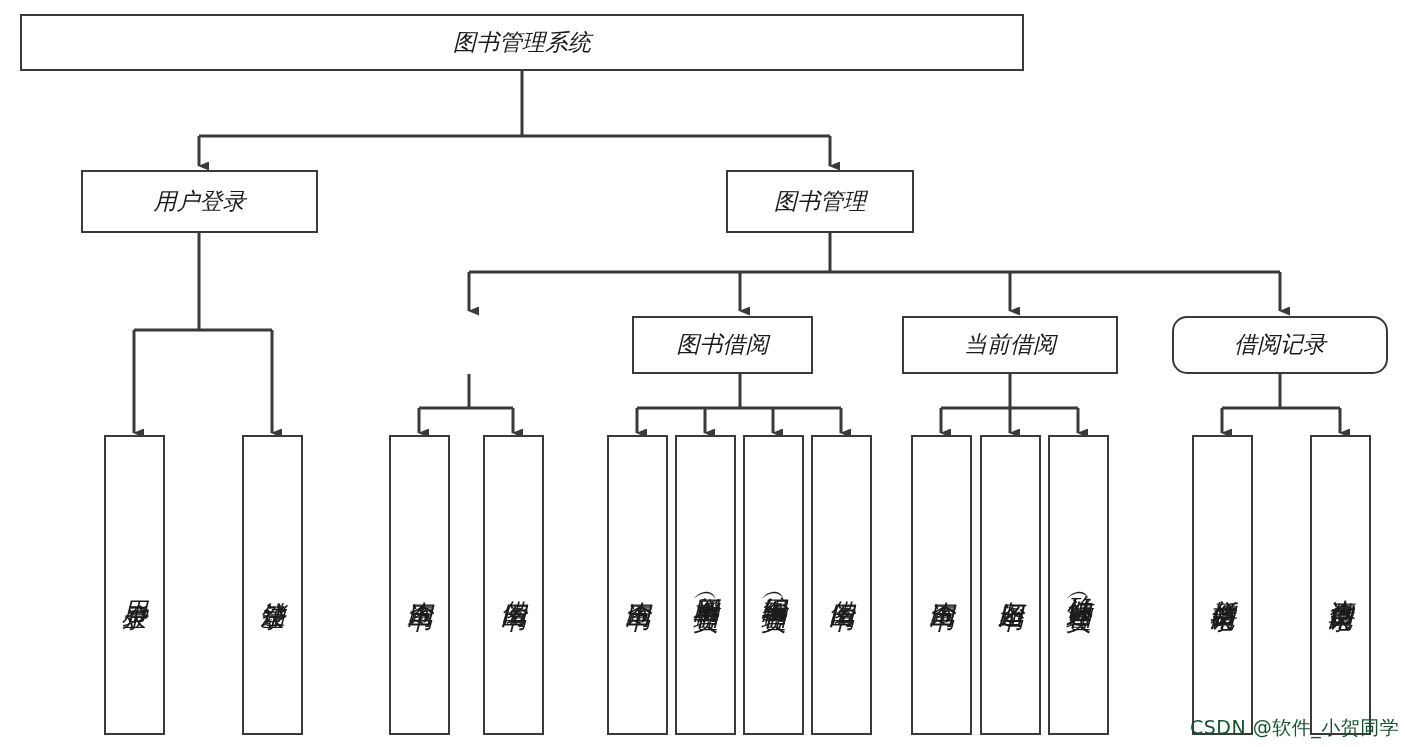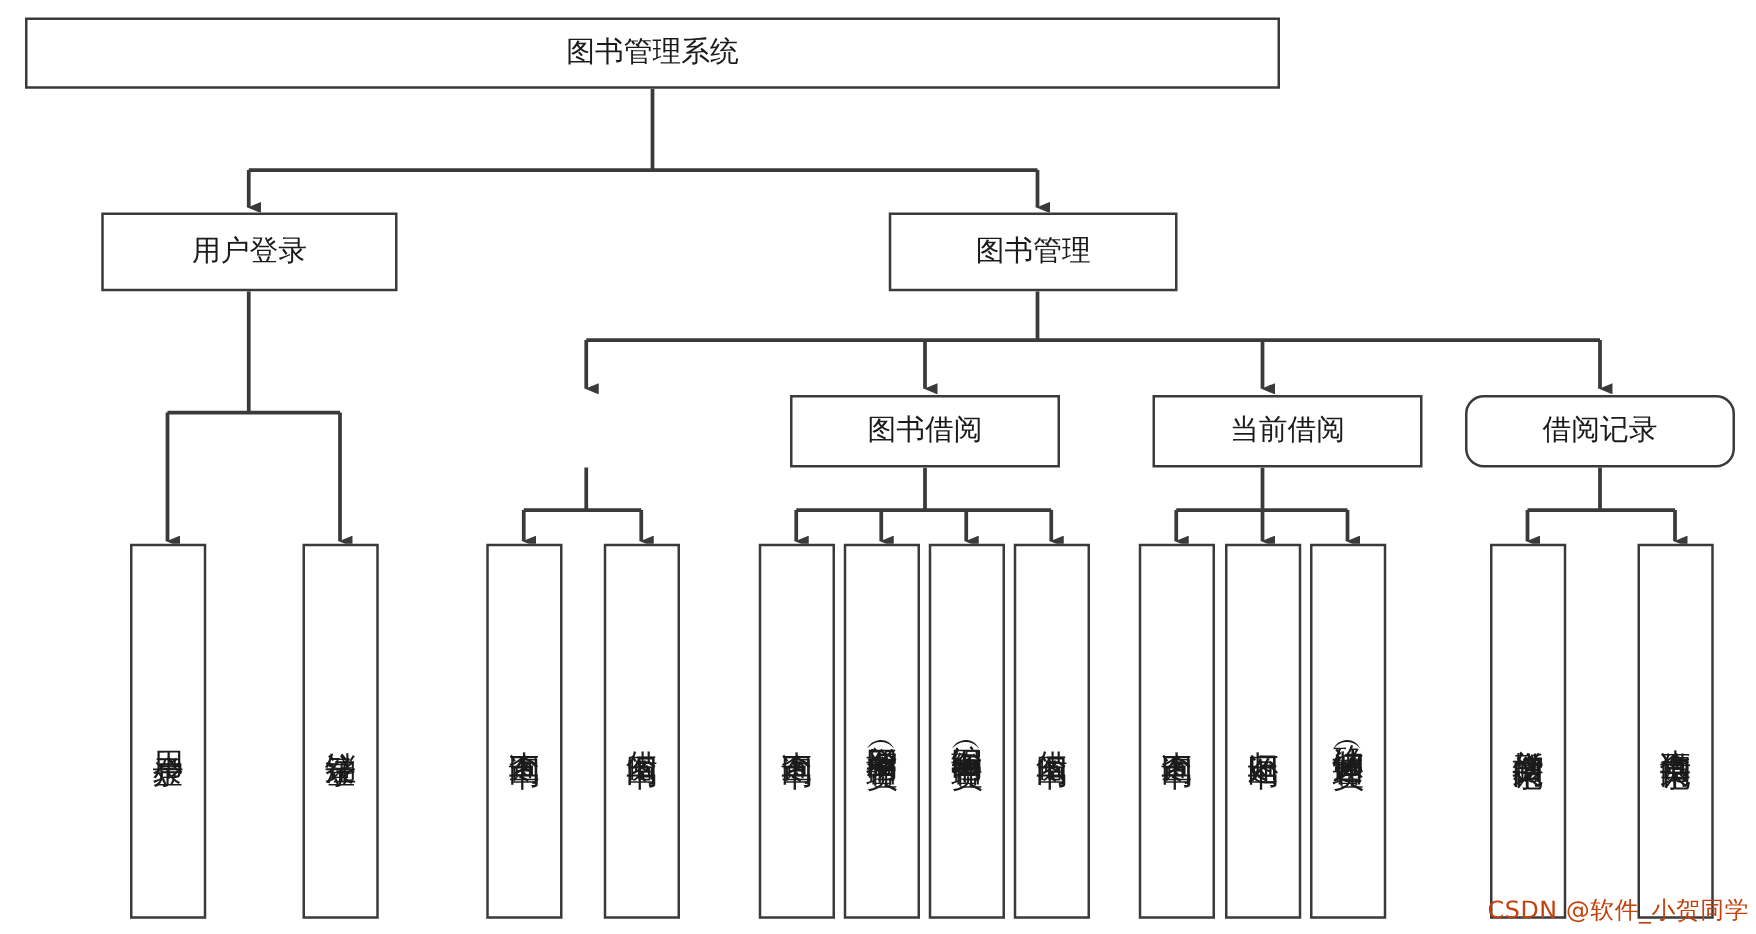--- a/index.html
+++ b/index.html
@@ -34,37 +34,38 @@
     display: flex;
     align-items: center;
     justify-content: center;
     overflow: hidden;
   }
   .node-label {
     color: #1b1b1b;
     text-align: center;
     line-height: 1.18;
     white-space: nowrap;
+    font-style: italic;
   }
   .node.horizontal .node-label {
     font-size: 23px;
   }
   .node.root .node-label {
     font-size: 23px;
   }
   .node.vertical .node-label {
     writing-mode: vertical-rl;
     text-orientation: upright;
     font-size: 25px;
     letter-spacing: 2px;
     line-height: 1;
   }
   .watermark {
     position: absolute;
-    color: #c2410c;
+    color: #14532d;
     font-size: 19px;
     white-space: nowrap;
     letter-spacing: 0.5px;
   }
 </style>
 </head>
 <body>
 
 <div id="diagram-root">
 
@@ -118,28 +119,28 @@
     </g>
   </svg>
 
   <div class="node root horizontal" style="left:20px; top:14px; width:1004px; height:57px;">
     <span class="node-label">图书管理系统</span>
   </div>
 
   <div class="node horizontal" style="left:81px; top:170px; width:237px; height:63px;">
     <span class="node-label">用户登录</span>
   </div>
-  <div class="node horizontal" style="left:711px; top:170px; width:231px; height:63px;">
+  <div class="node horizontal" style="left:726px; top:170px; width:188px; height:63px;">
     <span class="node-label">图书管理</span>
   </div>
 
-  <div class="node horizontal" style="left:632px; top:316px; width:216px; height:58px;">
+  <div class="node horizontal" style="left:632px; top:316px; width:181px; height:58px;">
     <span class="node-label">图书借阅</span>
   </div>
-  <div class="node horizontal" style="left:902px; top:316px; width:216px; height:58px;margin-left:20px;">
+  <div class="node horizontal" style="left:902px; top:316px; width:216px; height:58px;">
     <span class="node-label">当前借阅</span>
   </div>
   <div class="node horizontal" style="left:1172px; top:316px; width:216px; height:58px;border-radius:15px;">
     <span class="node-label">借阅记录</span>
   </div>
 
   <div class="node vertical" style="left:104px; top:435px; width:61px; height:300px;">
     <span class="node-label">用户登录</span>
   </div>
   <div class="node vertical" style="left:242px; top:435px; width:61px; height:300px;">

